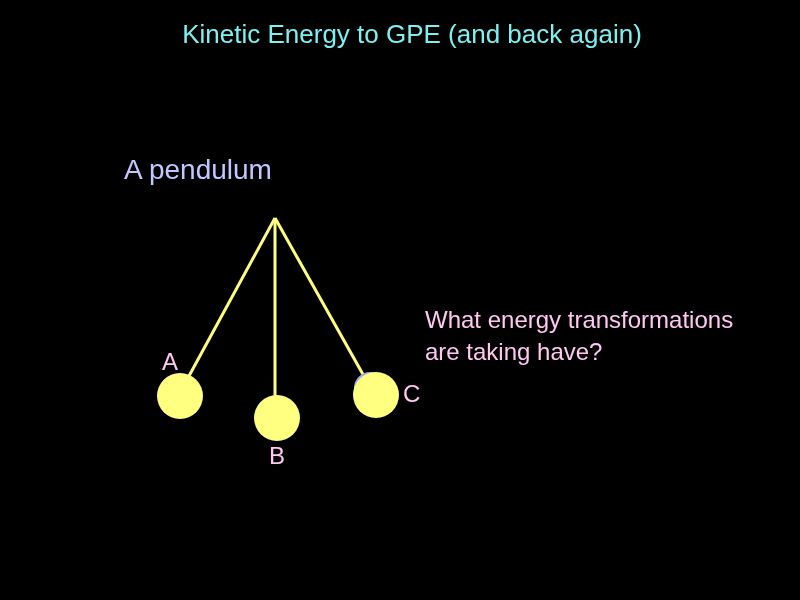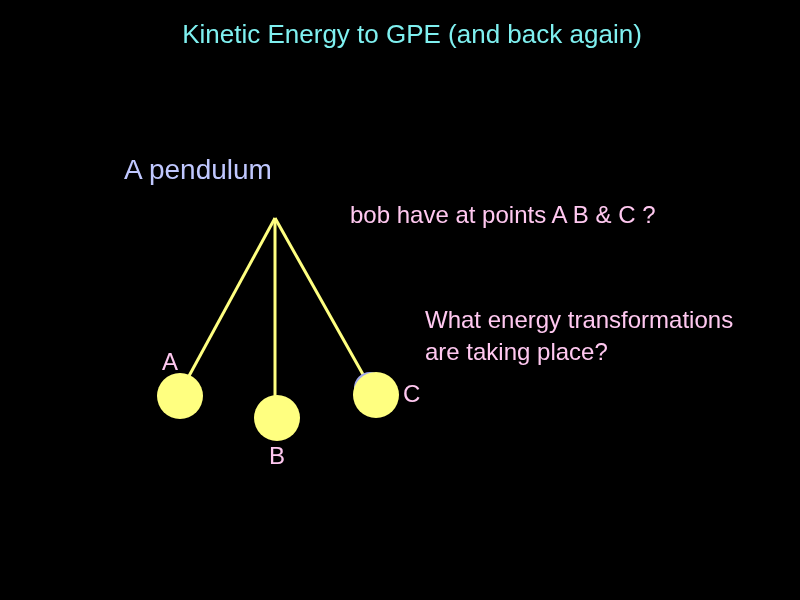--- a/index.html
+++ b/index.html
@@ -14,25 +14,24 @@
   .lbl { position:absolute; font-size:24px; color:#ffc8f0; }
   svg { position:absolute; left:0; top:0; }
 </style>
 </head>
 <body>
 
 <div class="title">Kinetic Energy to GPE (and back again)</div>
 <div class="subtitle">A pendulum</div>
 
 <div class="q q1">
-  <div>bob have at points A B &amp; C ?</div>
 </div>
 <div class="q q2">
   <div>What energy transformations</div>
-  <div>are taking place?</div>
+  <div>are taking have?</div>
 </div>
 
 <svg width="800" height="600">
   <line x1="275" y1="218" x2="189" y2="376" stroke="#ffff80" stroke-width="3"></line>
   <line x1="275" y1="218" x2="275" y2="400" stroke="#ffff80" stroke-width="3"></line>
   <line x1="275" y1="218" x2="365" y2="378" stroke="#ffff80" stroke-width="3"></line>
   <circle cx="180" cy="396" r="23" fill="#ffff80"></circle>
   <circle cx="277" cy="418" r="23" fill="#ffff80"></circle>
   <circle cx="370" cy="388" r="16" fill="#a0a8e8"></circle>
   <circle cx="376" cy="395" r="23" fill="#ffff80"></circle>

